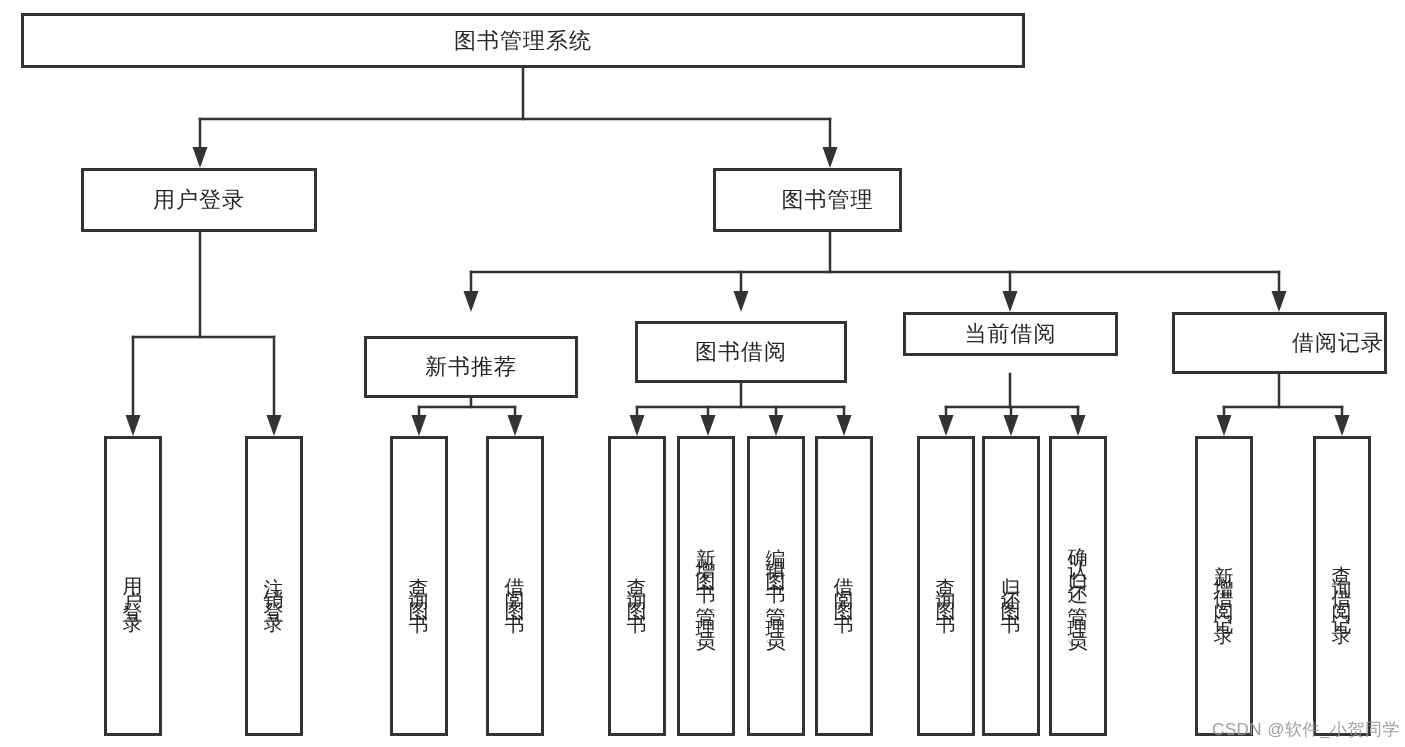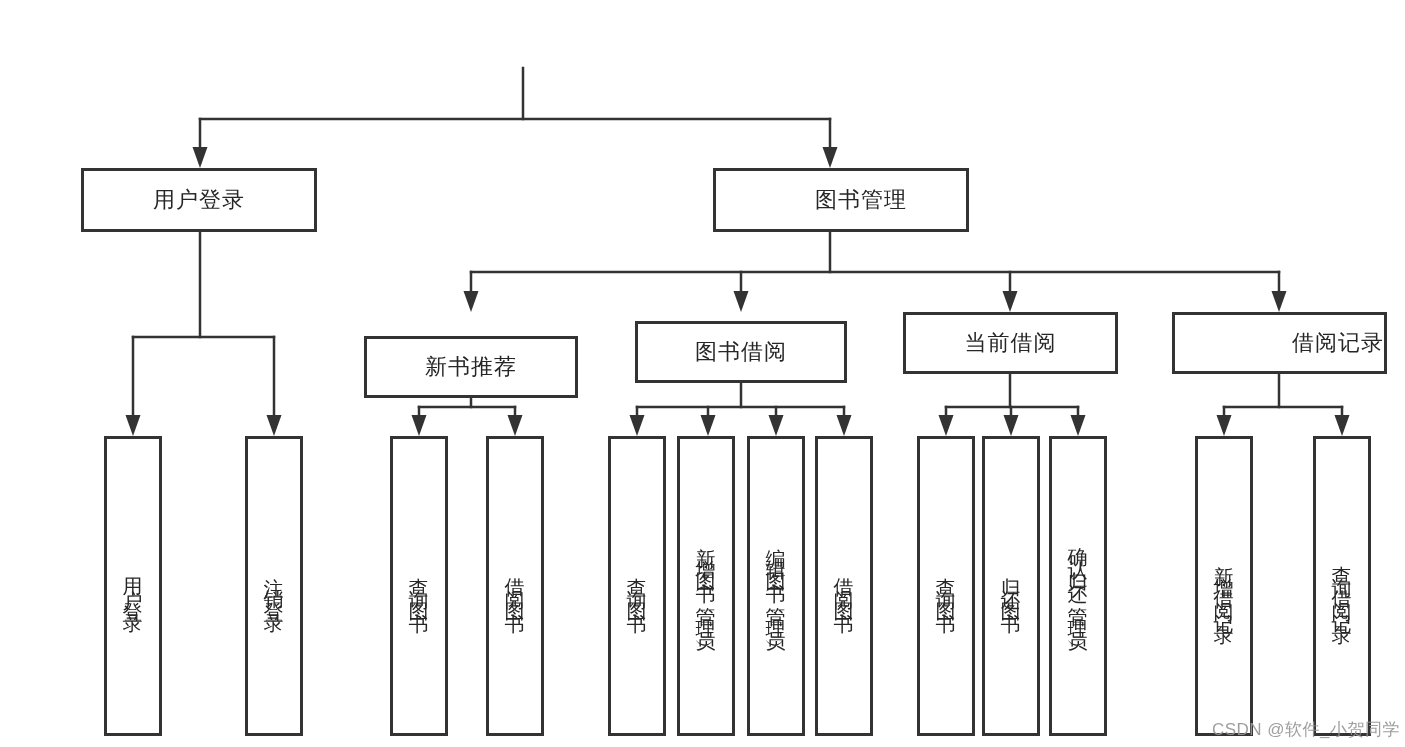--- a/index.html
+++ b/index.html
@@ -107,35 +107,38 @@
       <polygon points="768.5,415 783.5,415 776,436"></polygon>
       <polygon points="836.5,415 851.5,415 844,436"></polygon>
       <polygon points="938.5,415 953.5,415 946,436"></polygon>
       <polygon points="1003.5,415 1018.5,415 1011,436"></polygon>
       <polygon points="1070.5,415 1085.5,415 1078,436"></polygon>
       <polygon points="1216.5,415 1231.5,415 1224,436"></polygon>
       <polygon points="1334.5,415 1349.5,415 1342,436"></polygon>
     </g>
   </svg>
 
+  <div class="node" style="left:21px;top:13px;width:1004px;height:55px;">
+    <span class="h-label">图书管理系统</span>
+  </div>
 
   <div class="node" style="left:81px;top:168px;width:236px;height:64px;">
     <span class="h-label">用户登录</span>
   </div>
-  <div class="node" style="left:713px;top:168px;width:256px;height:64px;padding-left:40px;">
+  <div class="node" style="left:713px;top:168px;width:189px;height:64px;padding-left:40px;">
     <span class="h-label">图书管理</span>
   </div>
 
   <div class="node" style="left:364px;top:312px;width:214px;height:62px;margin-top:24px;">
     <span class="h-label">新书推荐</span>
   </div>
   <div class="node" style="left:635px;top:312px;width:212px;height:62px;margin-top:9px;">
     <span class="h-label">图书借阅</span>
   </div>
-  <div class="node" style="left:903px;top:312px;width:215px;height:62px;">
+  <div class="node" style="left:903px;top:312px;width:215px;height:44px;">
     <span class="h-label">当前借阅</span>
   </div>
   <div class="node" style="left:1172px;top:312px;width:215px;height:62px;justify-content:flex-end;">
     <span class="h-label">借阅记录</span>
   </div>
 
   <div class="node leaf" style="left:104px;">
     <span class="v-label">用户登录</span>
   </div>
   <div class="node leaf" style="left:245px;">

